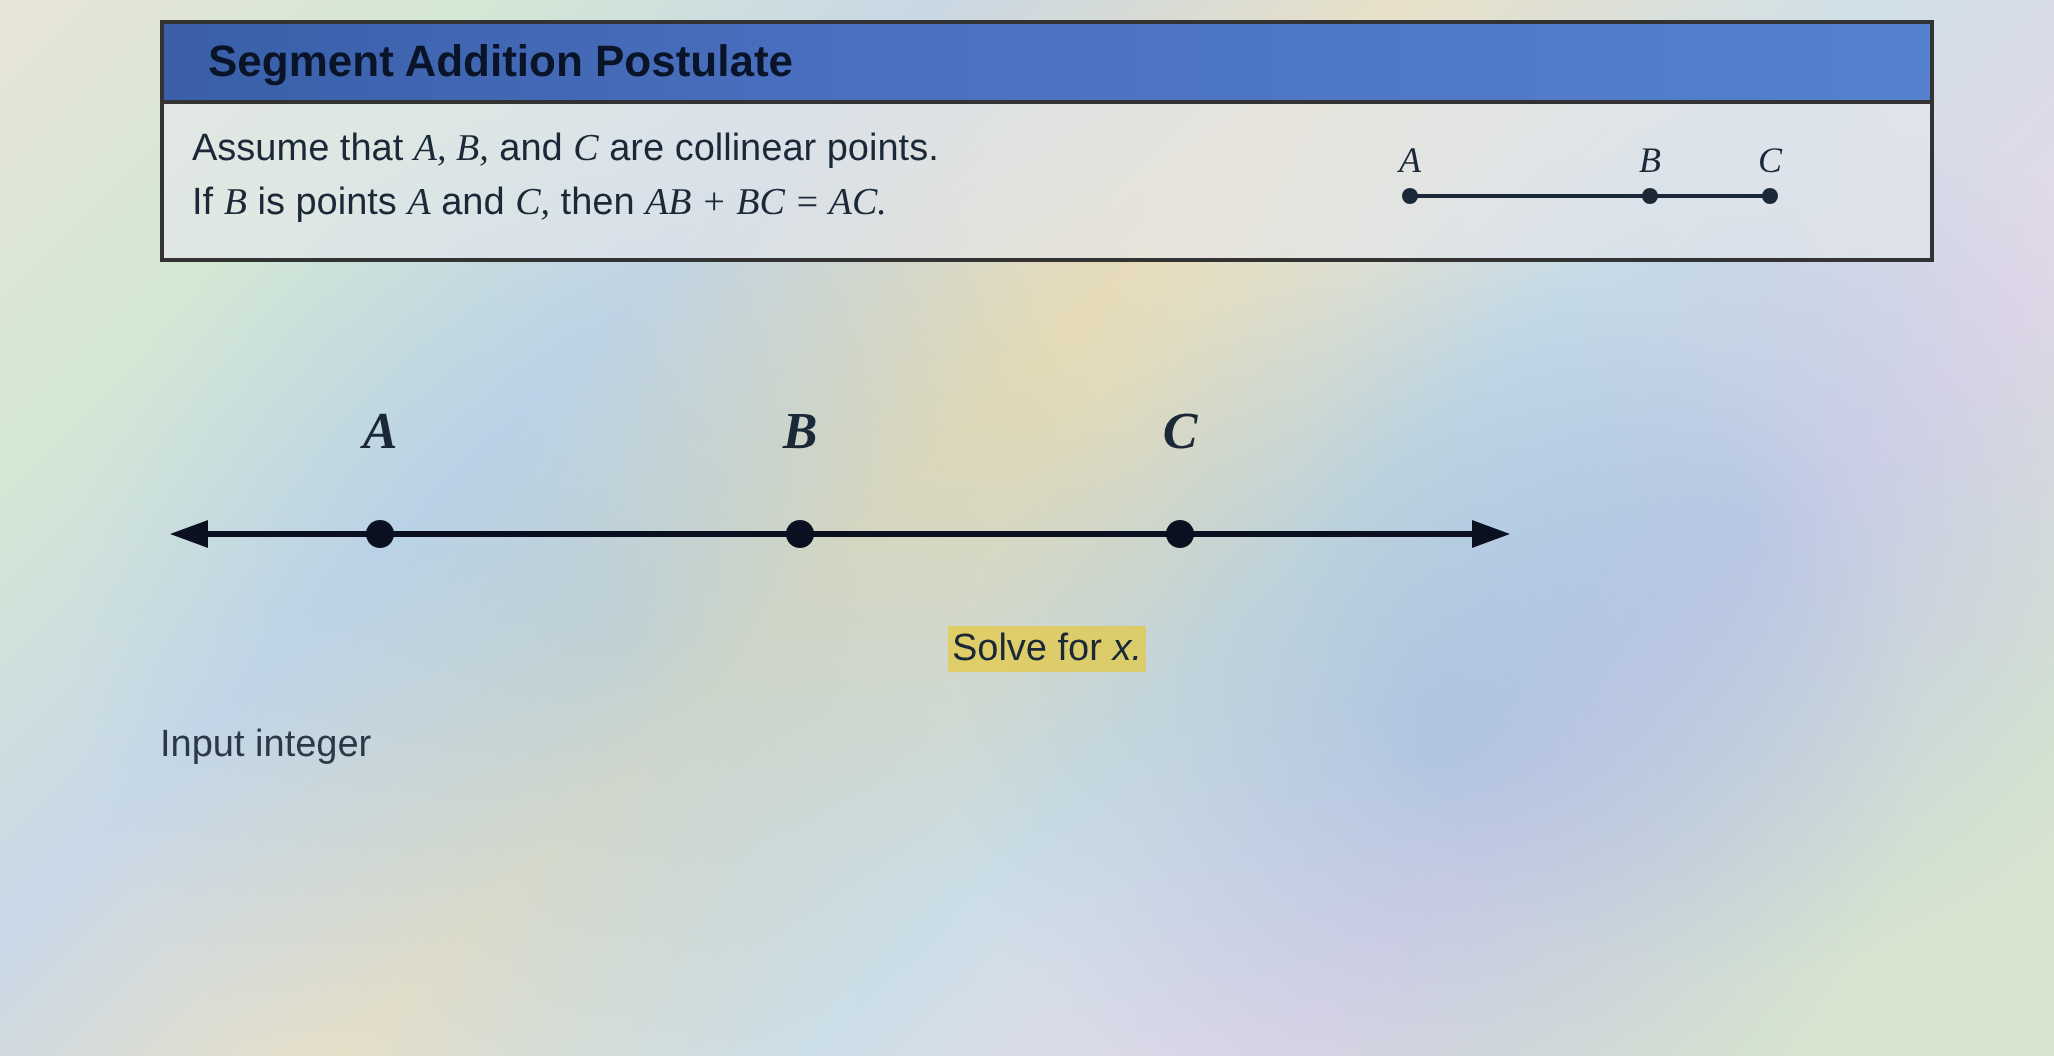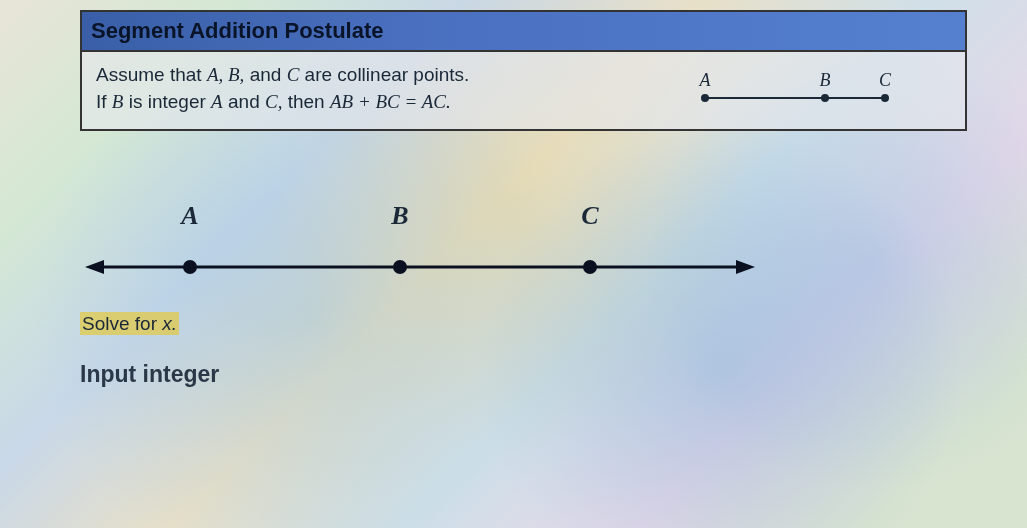--- a/index.html
+++ b/index.html
@@ -30,21 +30,21 @@
     }
     .box {
       border: 2px solid #333;
       background: rgba(230,232,236,0.6);
       position: relative;
       z-index: 1;
       margin-bottom: 50px;
     }
     .box-header {
       background: linear-gradient(to right, #3a5fa8 0%, #4a70c0 40%, #5580d0 100%);
-      padding: 6px 9px;
+      padding: 6px 22px;
       border-bottom: 2px solid #333;
     }
     .box-header-text {
       font-weight: bold;
       font-size: 22px;
       color: #0a1428;
       font-family: Arial, sans-serif;
     }
     .box-body {
       padding: 10px 14px 14px 14px;
@@ -93,30 +93,30 @@
     }
     .given-line .mv {
       font-style: italic;
       font-family: Georgia, serif;
     }
     .solve-line {
       font-size: 19px;
       color: #1a2838;
       margin-bottom: 26px;
       font-family: Arial, sans-serif;
+      text-align: center;
     }
     .solve-hl {
       background: rgba(230,200,50,0.65);
       padding: 1px 2px;
     }
     .input-line {
-      font-size: 23px;
+      font-size: 19px;
       color: #2a3848;
       font-family: Arial, sans-serif;
-      font-weight: bold;
     }
     .pt-label {
       font-family: Georgia, serif;
       font-style: italic;
       font-size: 22px;
       font-weight: bold;
       fill: #1a2838;
       text-anchor: middle;
     }
     .pt-label-mini {
@@ -130,21 +130,21 @@
 </head>
 <body>
 
 <div class="box">
   <div class="box-header">
     <span class="box-header-text">Segment Addition Postulate</span>
   </div>
   <div class="box-body">
     <div class="box-body-text">
       <span>Assume that </span><i>A, B,</i><span> and </span><i>C</i><span> are collinear points.</span><br>
-      <span>If </span><i>B</i><span> is integer </span><i>A</i><span> and </span><i>C,</i><span> then </span><i>AB + BC = AC.</i>
+      <span>If </span><i>B</i><span> is points </span><i>A</i><span> and </span><i>C,</i><span> then </span><i>AB + BC = AC.</i>
     </div>
     <svg class="mini-diagram" viewBox="0 0 200 36">
       <line x1="10" y1="28" x2="190" y2="28" stroke="#1a2838" stroke-width="2"></line>
       <circle cx="10" cy="28" r="4" fill="#1a2838"></circle>
       <circle cx="130" cy="28" r="4" fill="#1a2838"></circle>
       <circle cx="190" cy="28" r="4" fill="#1a2838"></circle>
       <text x="10" y="16" class="pt-label-mini">A</text>
       <text x="130" y="16" class="pt-label-mini">B</text>
       <text x="190" y="16" class="pt-label-mini">C</text>
     </svg>

